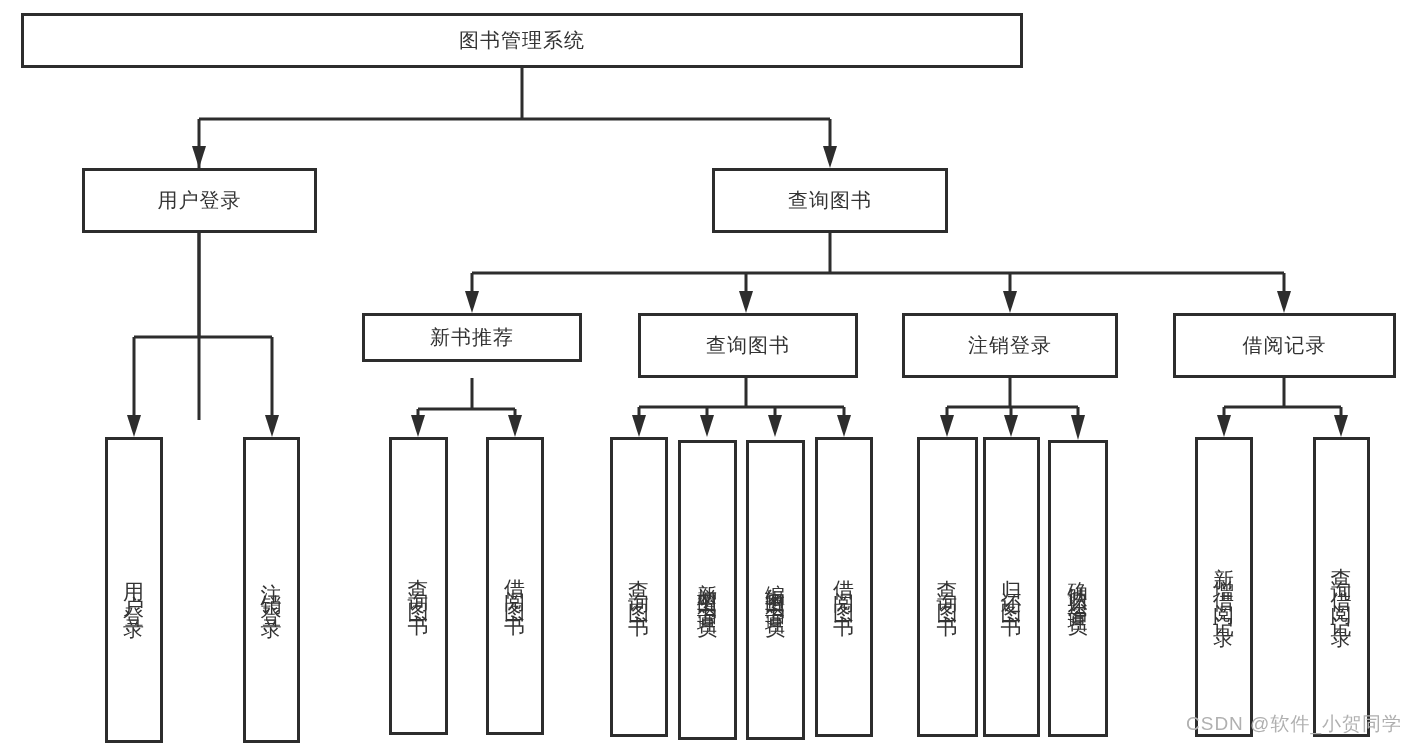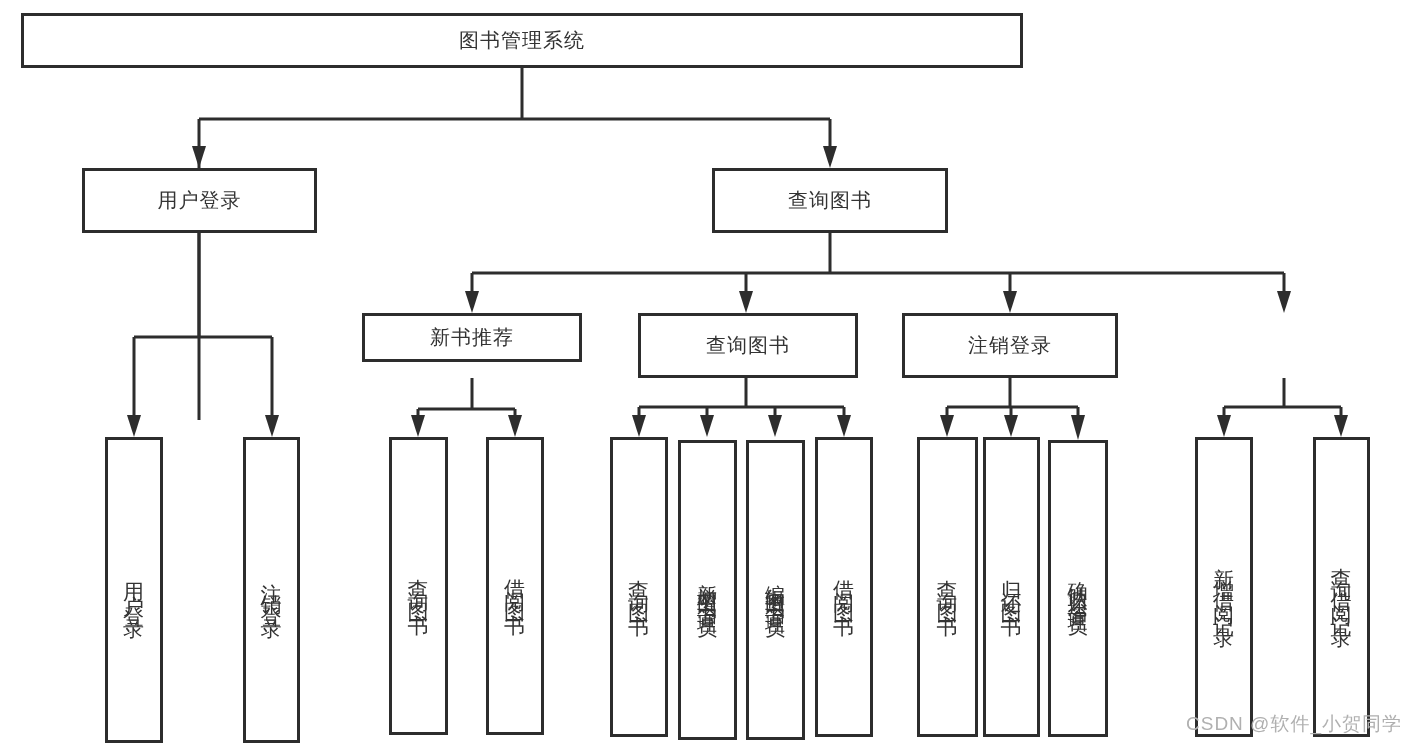--- a/index.html
+++ b/index.html
@@ -121,20 +121,23 @@
 
   <div class="box h" style="left:362px; top:313px; width:220px; height:49px;">
     <span>新书推荐</span>
   </div>
   <div class="box h" style="left:638px; top:313px; width:220px; height:65px;">
     <span>查询图书</span>
   </div>
   <div class="box h" style="left:902px; top:313px; width:216px; height:65px;">
     <span>注销登录</span>
   </div>
+  <div class="box h" style="left:1173px; top:313px; width:223px; height:65px;">
+    <span>借阅记录</span>
+  </div>
 
   <div class="box v" style="left:105px; top:437px; width:58px; height:306px;">
     <span>用户登录</span>
   </div>
   <div class="box v" style="left:243px; top:437px; width:57px; height:306px;">
     <span>注销登录</span>
   </div>
 
   <div class="box v" style="left:389px; top:437px; width:59px; height:298px;">
     <span>查询图书</span>

